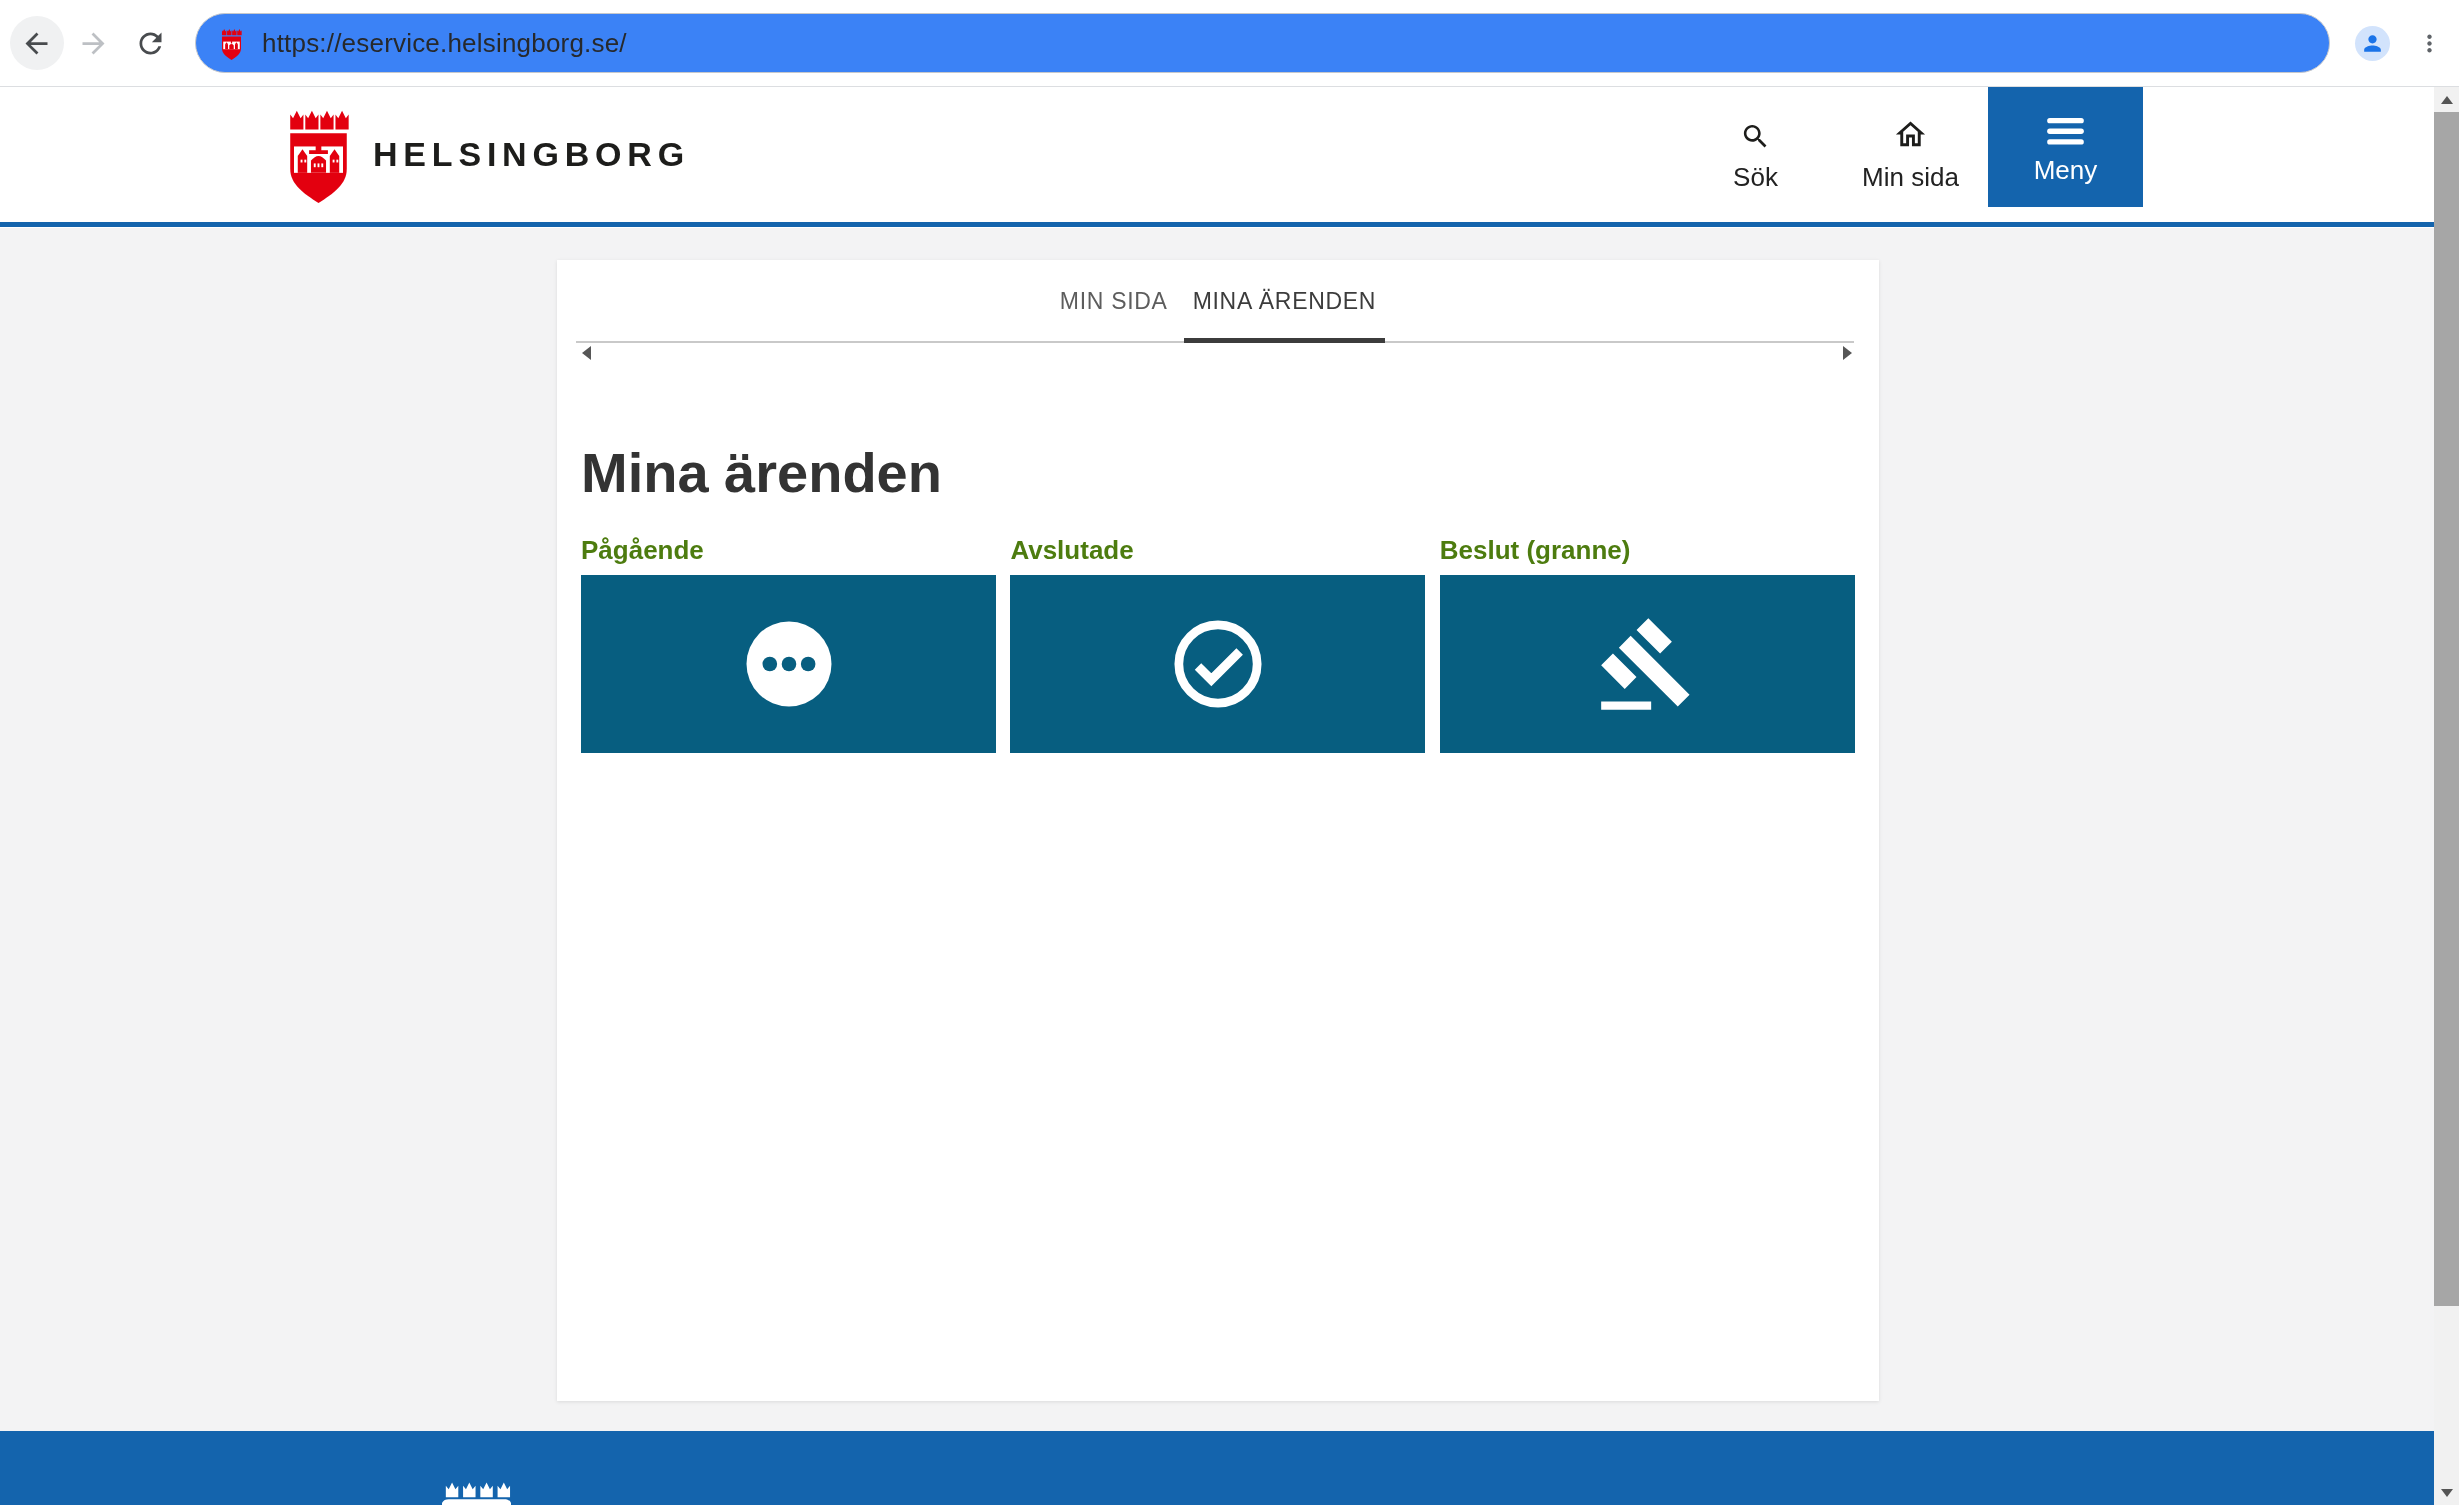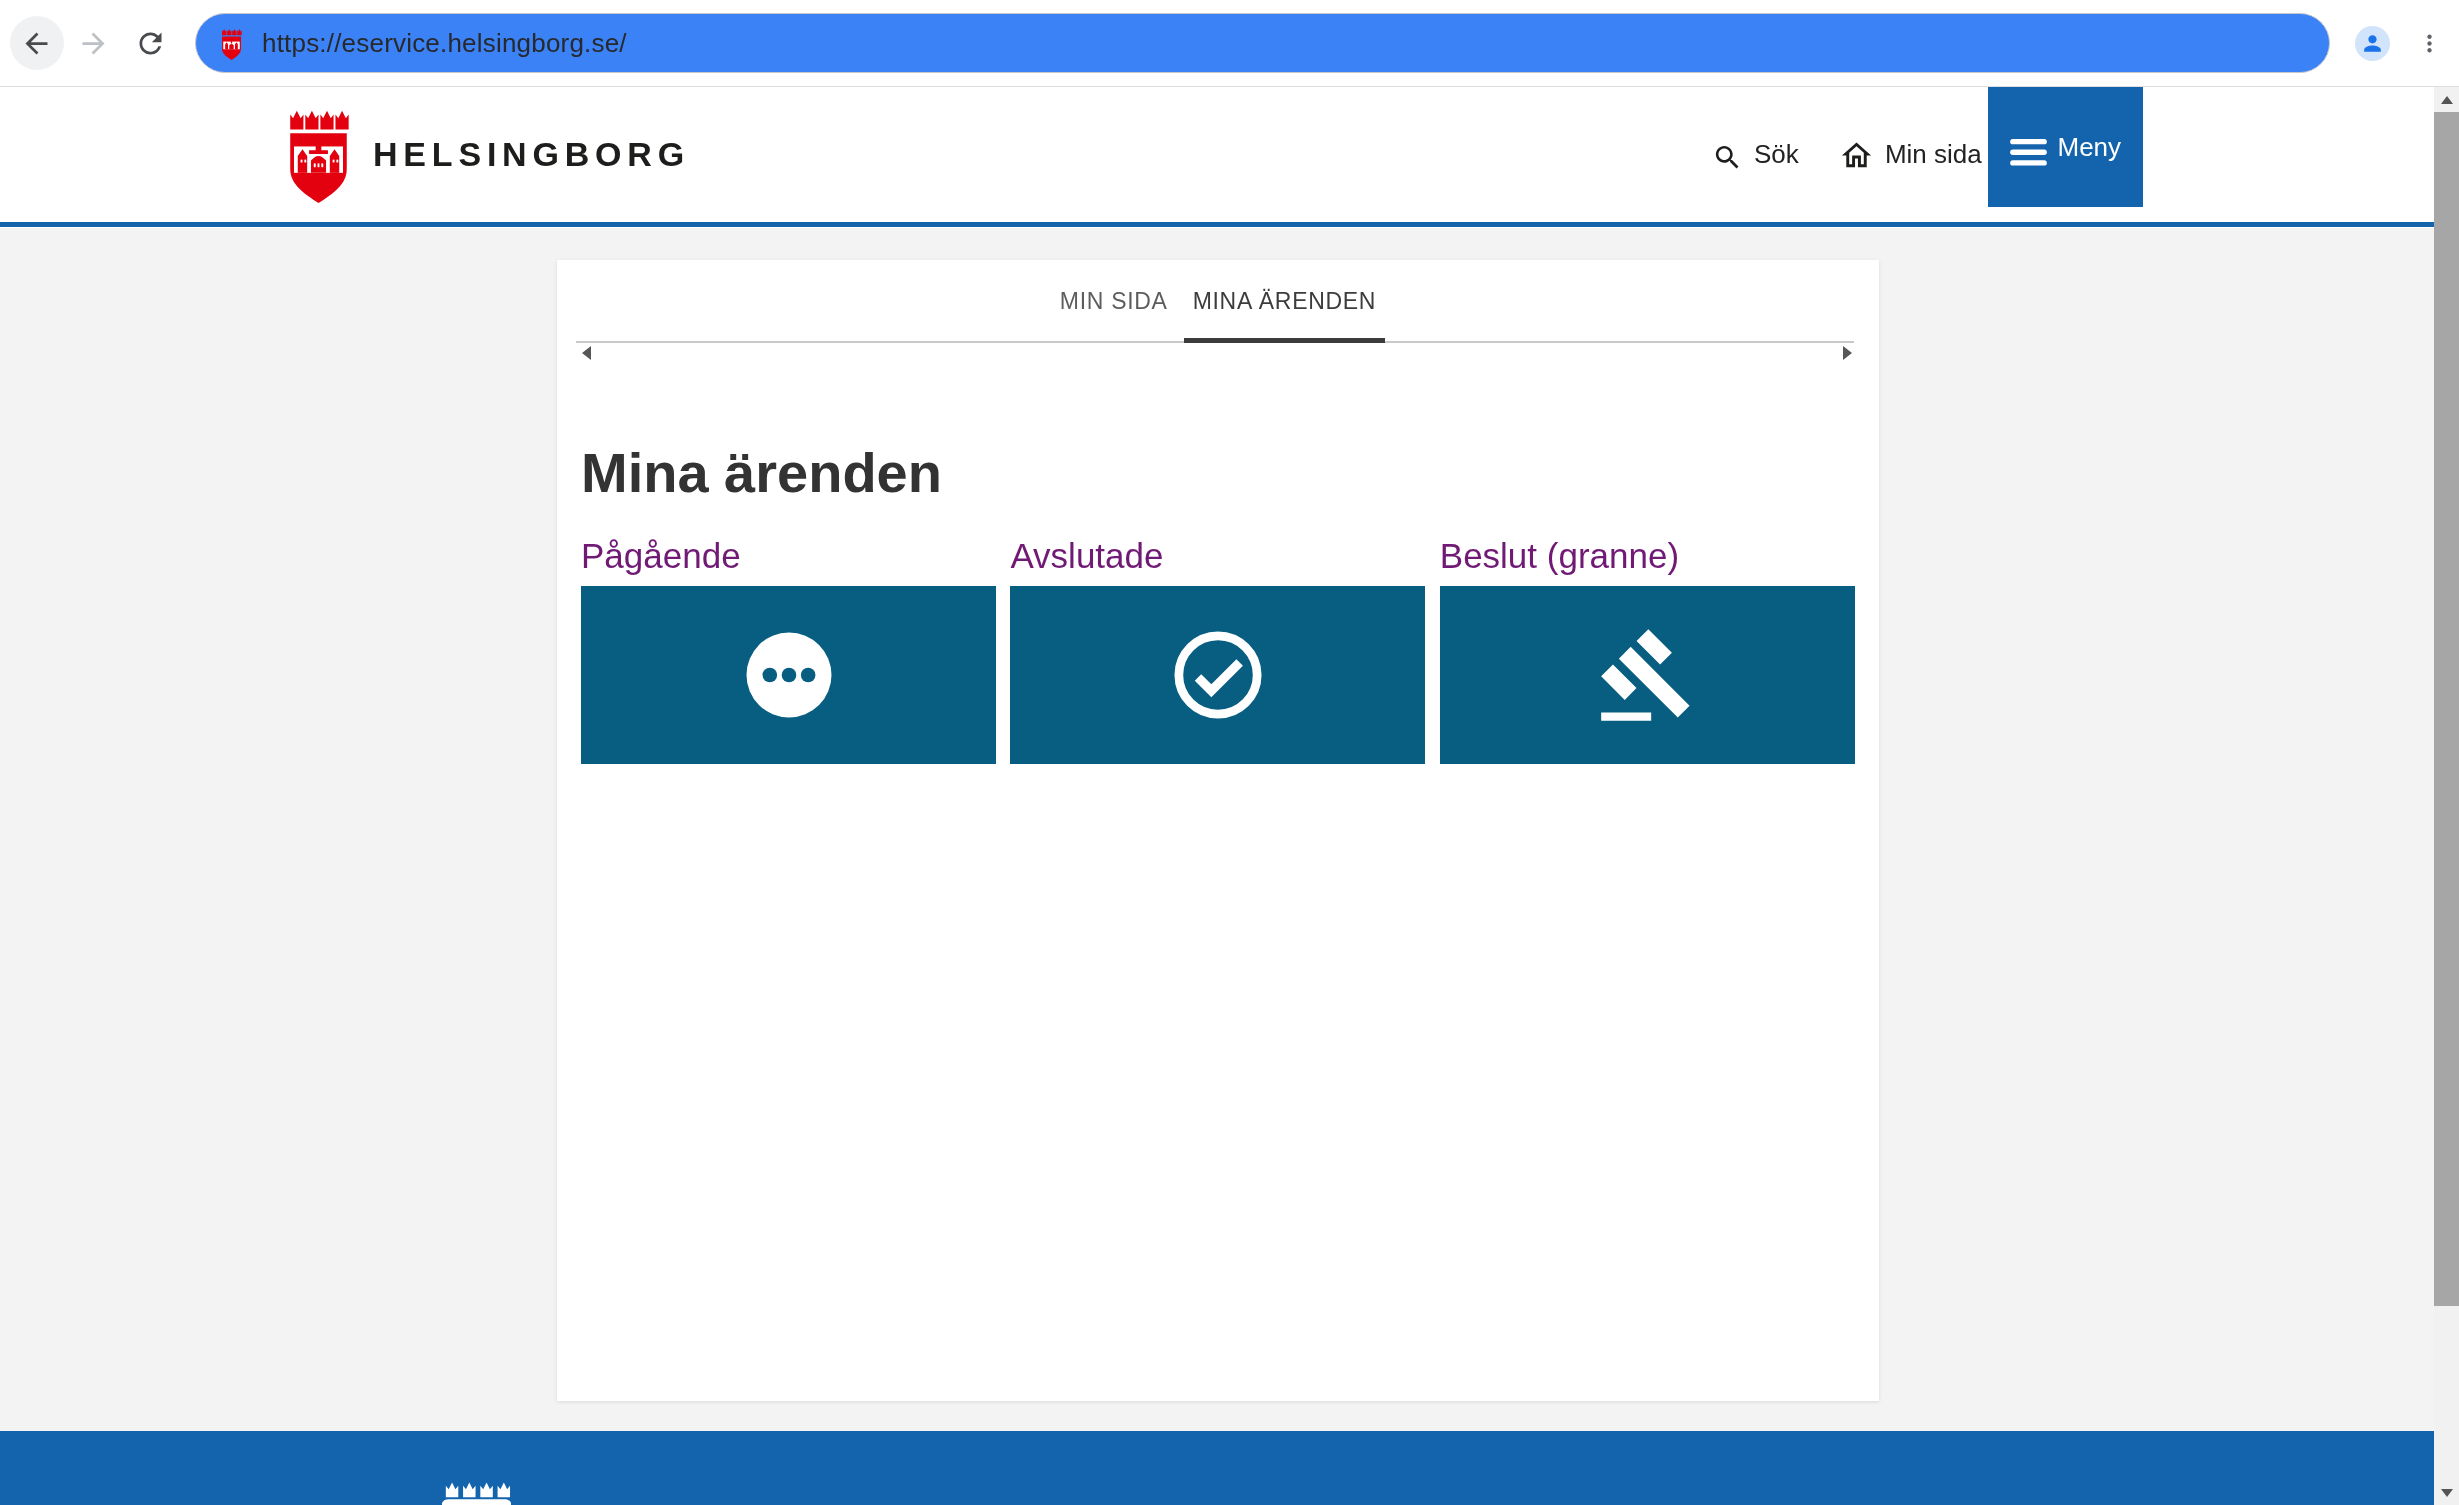--- a/index.html
+++ b/index.html
@@ -27,21 +27,21 @@
   .kebab svg { width:27px; height:27px; }
 
   
   .site-header { position:absolute; left:0; top:87px; width:2459px; height:140px; background:#fff;
                  border-bottom:5.8px solid #1464ad; }
   .logo { position:absolute; left:288px; top:0; height:134px; display:flex; align-items:center;
           gap:24px; cursor:pointer; }
   .logo svg.crest { width:61px; height:98px; }
   .brand { font-size:34px; font-weight:600; letter-spacing:5.8px; color:#1d1d1b; }
   .hdr-nav { position:absolute; right:316px; top:0; height:134px; display:flex; align-items:stretch; }
-  .nav-item { width:155px; display:flex; flex-direction:row; align-items:center;
+  .nav-item { width:155px; display:flex; flex-direction:column; align-items:center;
               justify-content:center; gap:10.6px; cursor:pointer; color:#222; }
   .nav-item .nico { height:37px; display:flex; align-items:flex-end; justify-content:center; }
   .nav-item span { font-size:26px; }
   .nav-item.menu { background:#1464ad; color:#fff; height:120px; }
 
   
   .page { position:absolute; left:0; top:228px; width:2459px; height:1204px; background:#f3f3f4; }
   .card { position:absolute; left:557px; top:32px; width:1322px; height:1141px; background:#fff;
           box-shadow:0 1px 3.8px rgba(0,0,0,.10); }
 
@@ -55,21 +55,21 @@
                        background:#3c3c3c; z-index:2; }
   .scroll-arrow { position:absolute; width:0; height:0; border-top:7.7px solid transparent;
                   border-bottom:7.7px solid transparent; top:86px; cursor:pointer; }
   .scroll-arrow.left  { left:25px;  border-right:9.6px solid #565656; }
   .scroll-arrow.right { right:27px; border-left:9.6px solid #565656; }
 
   h1.page-title { margin:96px 24px 0; font-size:56px; font-weight:bold; color:#333; line-height:1.2; }
 
   .tile-grid { margin:29px 24px 0; display:flex; flex-wrap:wrap; column-gap:14.4px; row-gap:19px; }
   .tile-group { width:415px; }
-  .tile-label { font-size:35px; font-weight:normal; color:#701a75; margin-bottom:8.6px; line-height:1.2; }
+  .tile-label { font-size:26px; font-weight:bold; color:#4d7c0f; margin-bottom:8.6px; line-height:1.2; }
   .tile { height:178px; background:#075e80; display:flex; align-items:center; justify-content:center;
           cursor:pointer; }
   .tile svg { width:100px; height:100px; }
 
   
   .footer { position:absolute; left:0; top:1431px; width:2459px; height:74px; background:#1464ad; }
   .footer svg.crown { position:absolute; left:442px; bottom:0; width:69px; height:26px; }
 
   
   .scrollbar { position:absolute; right:0; top:87px; width:25px; height:1418px; background:#f1f1f1; z-index:10; }

